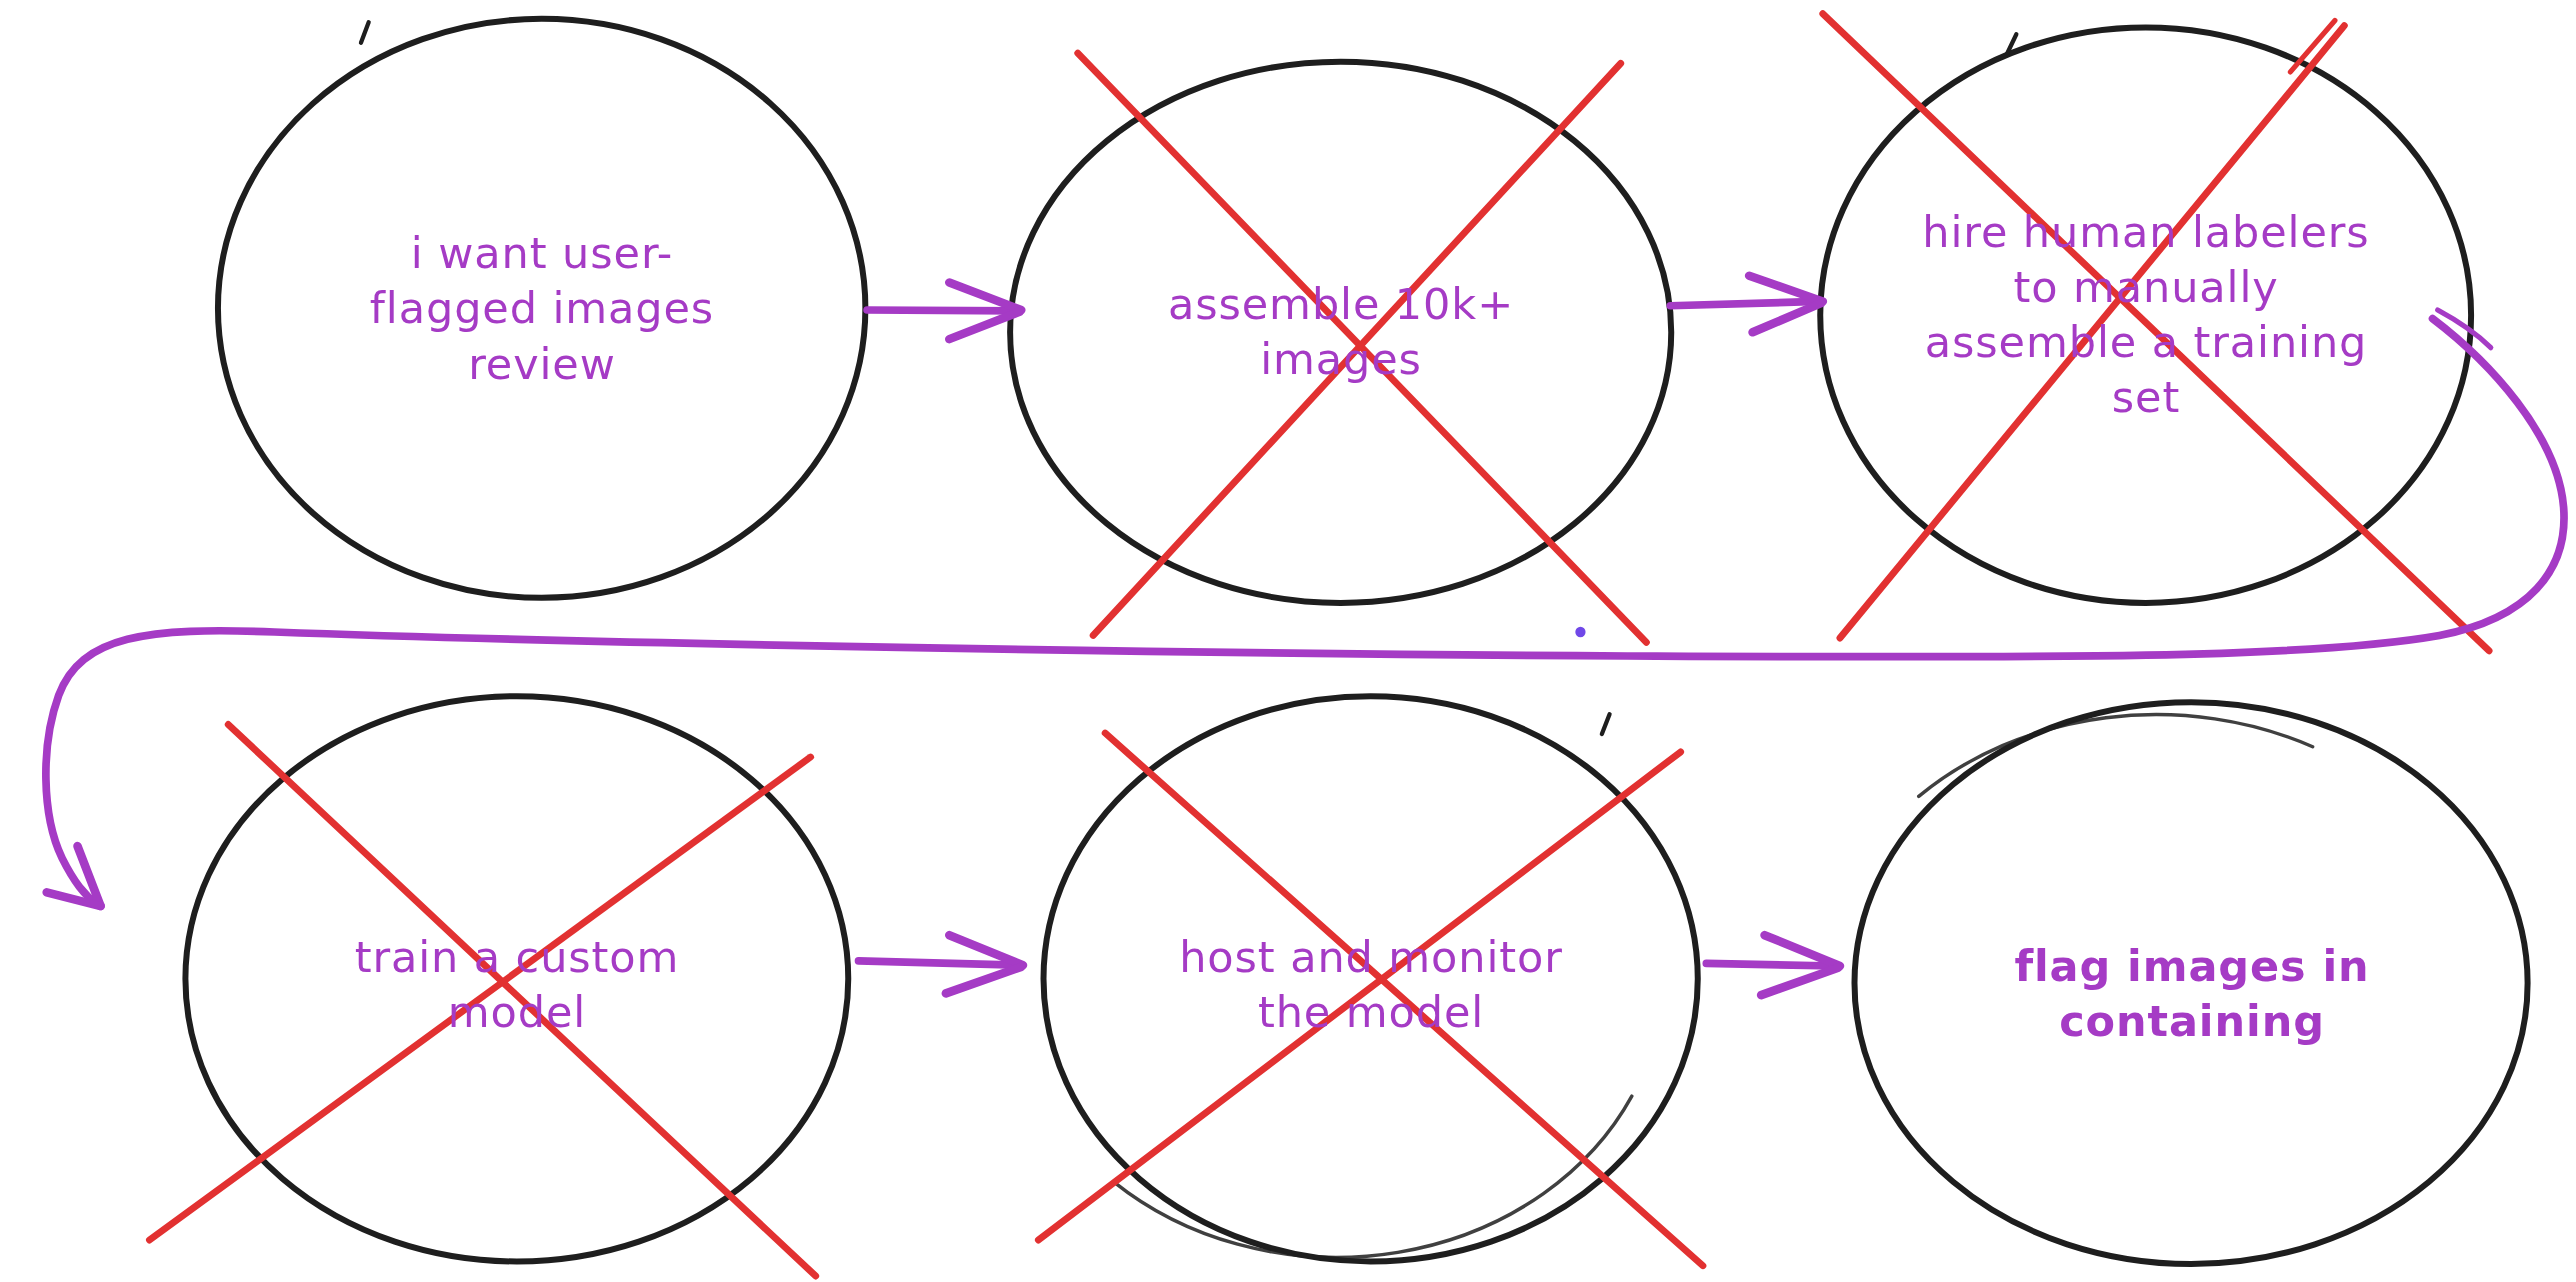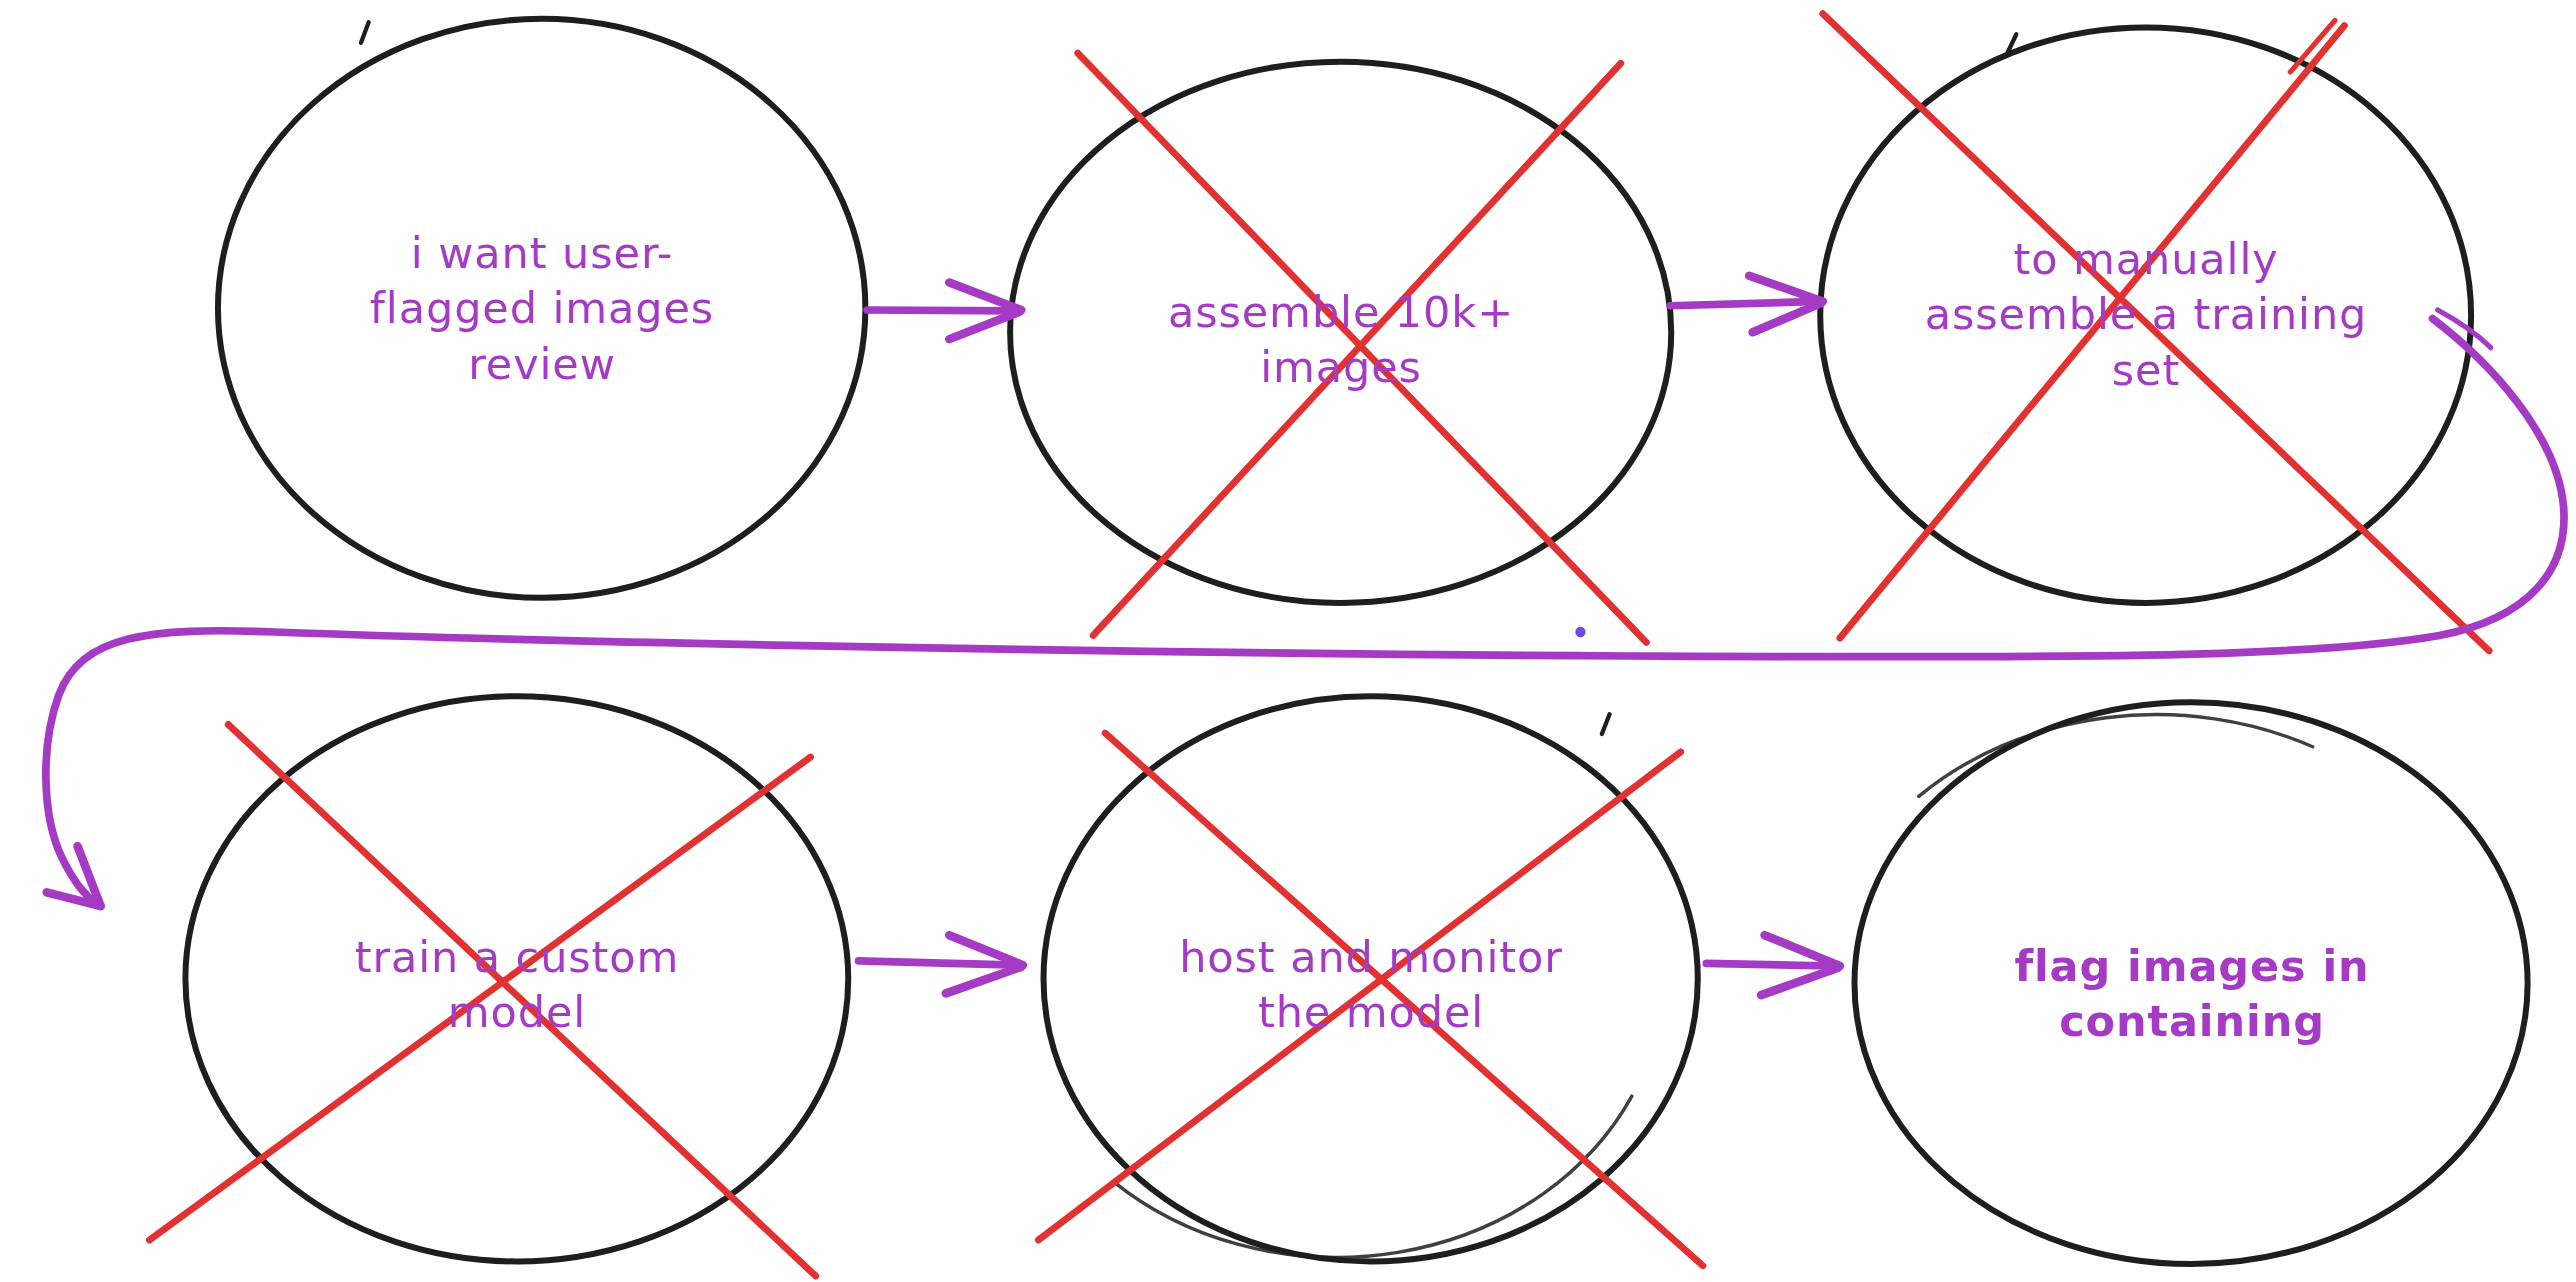--- a/index.html
+++ b/index.html
@@ -109,26 +109,27 @@
 
     <circle cx="1845" cy="738" r="6" fill="var(--c-dot)"></circle>
   </svg>
 
   <div class="node-label" style="left:242px;top:129px;">
     <div class="line">i want user-</div>
     <div class="line">flagged images</div>
     <div class="line">review</div>
   </div>
 
-  <div class="node-label" style="left:1041px;top:160px;">
+  <div class="node-label" style="left:1041px;top:152px;">
     <div class="line">assemble 10k+</div>
     <div class="line">images</div>
   </div>
 
   <div class="node-label" style="left:1846px;top:135px;">
+    <div class="line">hire human labelers</div>
     <div class="line">to manually</div>
     <div class="line">assemble a training</div>
     <div class="line">set</div>
   </div>
 
   <div class="node-label" style="left:217px;top:805px;">
     <div class="line">train a custom</div>
     <div class="line">model</div>
   </div>
 

